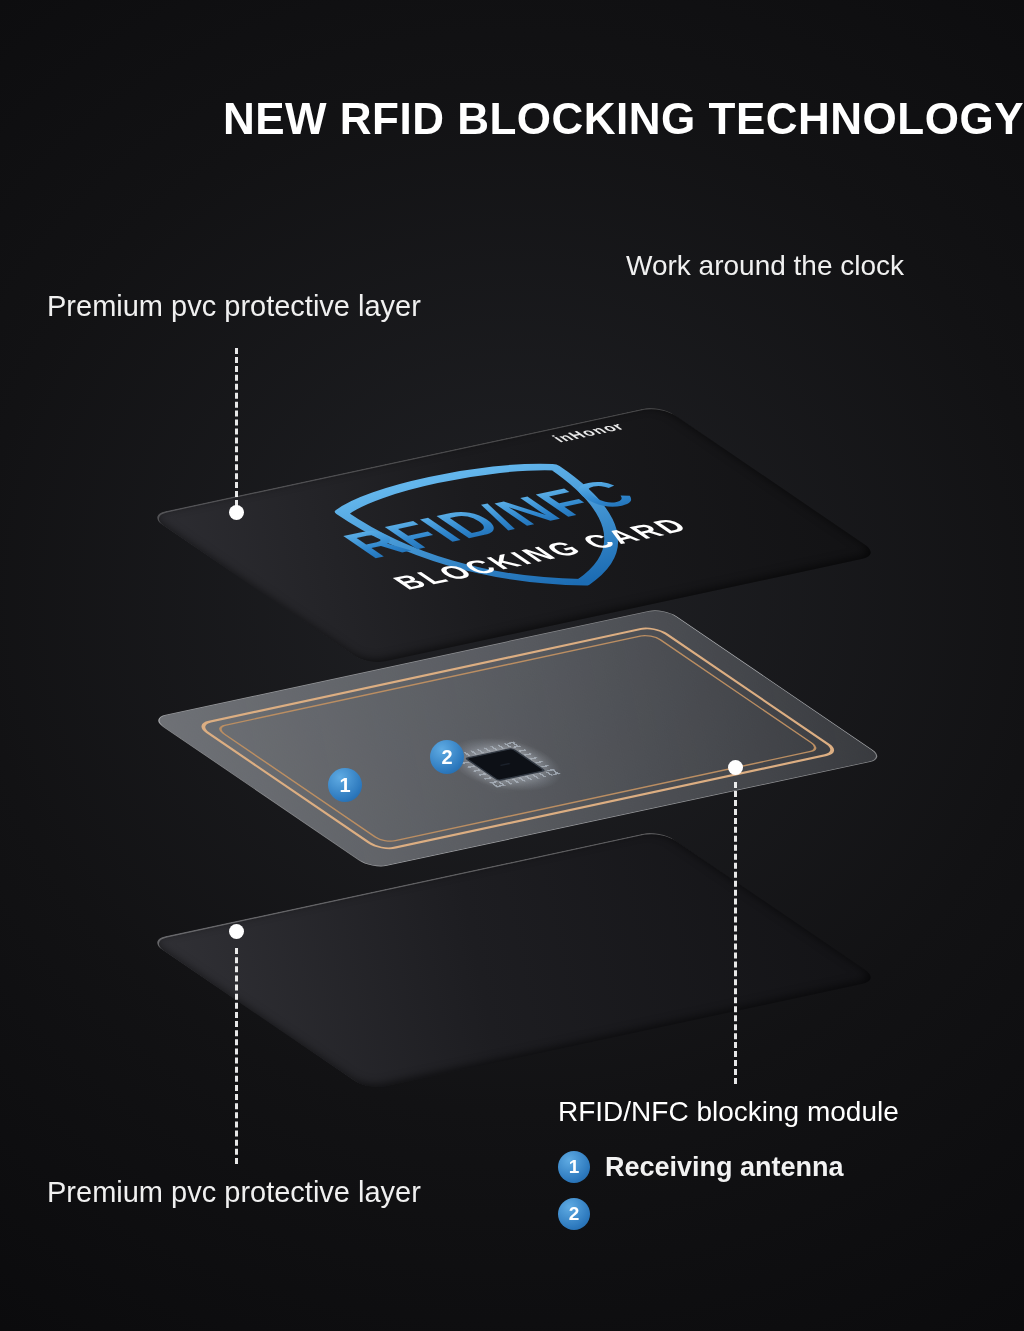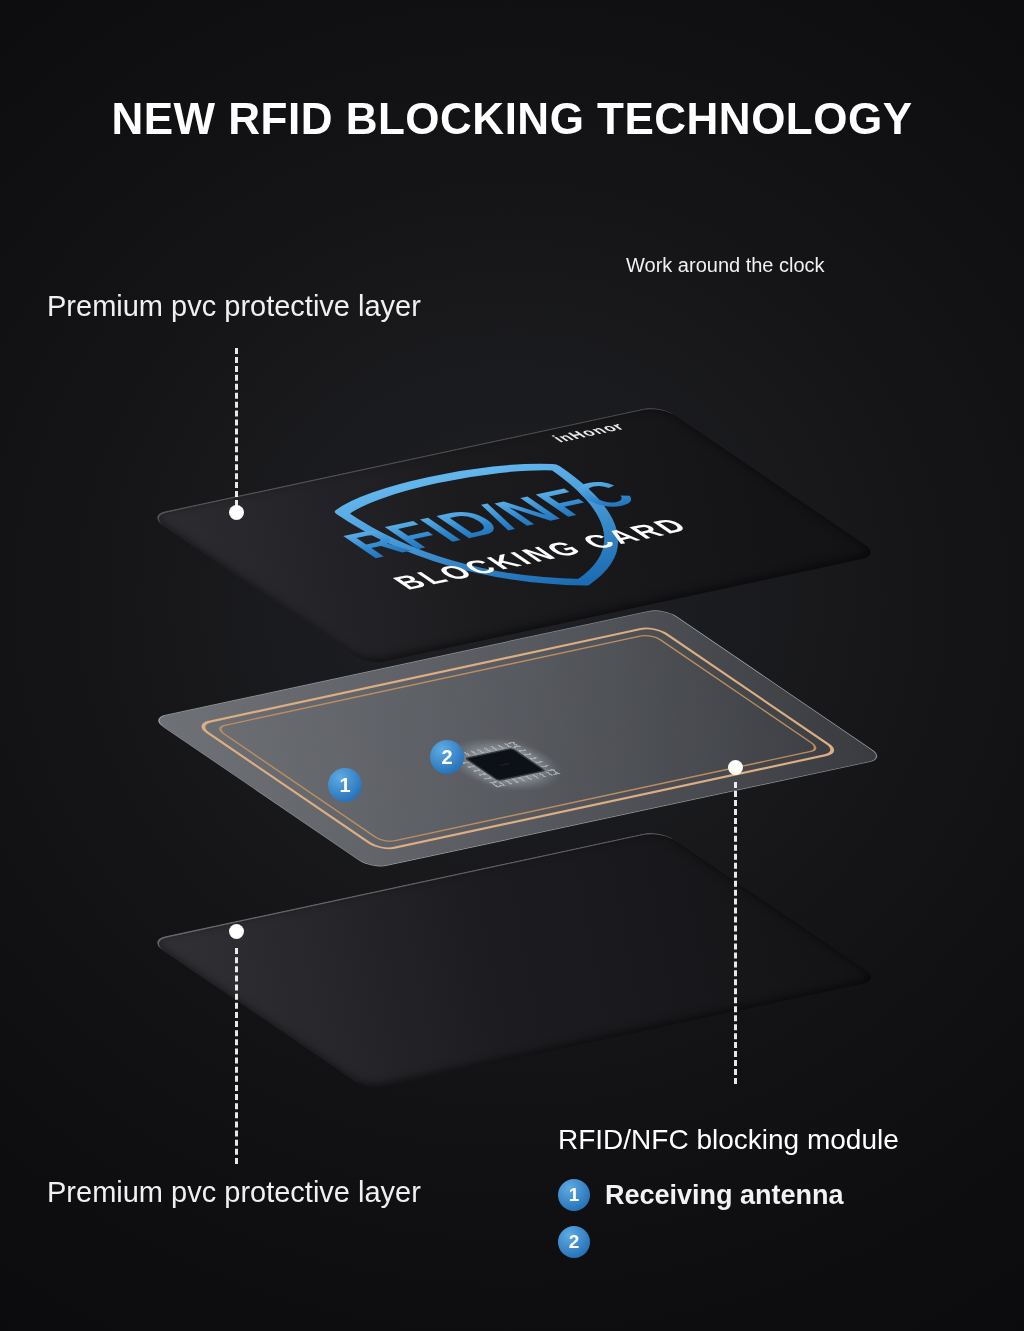--- a/index.html
+++ b/index.html
@@ -4,25 +4,25 @@
 <style>
   html,body { margin:0; padding:0; background:#000; }
   #stage {
     position:relative; width:1024px; height:1331px; overflow:hidden;
     background: radial-gradient(95% 70% at 50% 45%, #202125 0%, #121214 55%, #0a0a0c 100%);
     font-family:"Liberation Sans", sans-serif; color:#f2f2f2;
   }
 
   
   .title {
-    position:absolute; top:94px; left:0; right:0; text-align:center;
+    position:absolute; top:94px; left:0; right:0; text-align:right;
     font-size:44px; font-weight:700; letter-spacing:0.5px; color:#ffffff;
   }
   .label-tl { position:absolute; left:47px; top:290px; font-size:29px; color:#f0f0f0; }
-  .benefits  { position:absolute; left:626px; top:240px; font-size:20px; line-height:51px; color:#f0f0f0; }
+  .benefits  { position:absolute; left:626px; top:240px; font-size:28px; line-height:51px; color:#f0f0f0; }
 
   
   .layer {
     position:absolute; width:530px; height:270px;
     transform-origin:0 0;
     transform: matrix(0.966, -0.2075, 0.8148, 0.5556, 0, 0);
     border-radius:18px;
   }
   .card-top {
     left:148px; top:515px; z-index:5;
@@ -88,21 +88,21 @@
     display:flex; align-items:center; justify-content:center;
     width:34px; height:34px; border-radius:50%;
     background: radial-gradient(circle at 35% 28%, #5fabe3 0%, #2b77bc 70%, #226098 100%);
     color:#fff; font-weight:700; font-size:20px;
   }
   .fbadge { position:absolute; z-index:9; }
   .fbadge-1 { left:328px; top:768px; }
   .fbadge-2 { left:430px; top:740px; }
 
   
-  .legend { position:absolute; left:558px; top:1096px; width:430px; z-index:9;margin-top:28px; }
+  .legend { position:absolute; left:558px; top:1096px; width:430px; z-index:9; }
   .legend-heading { font-size:28px; color:#ffffff; margin:0 0 22px 0; font-weight:400; }
   .legend-item { display:flex; align-items:flex-start; gap:15px; margin-bottom:13px; }
   .legend-item .num-badge { flex:0 0 auto; width:32px; height:32px; font-size:19px; margin-top:1px; }
   .legend-label { font-size:27px; line-height:34px; color:#f2f2f2; max-width:345px;font-weight:bold; }
 
   .label-bl { position:absolute; left:47px; top:1176px; font-size:29px; color:#f0f0f0; }
 </style>
 </head>
 <body>
 

